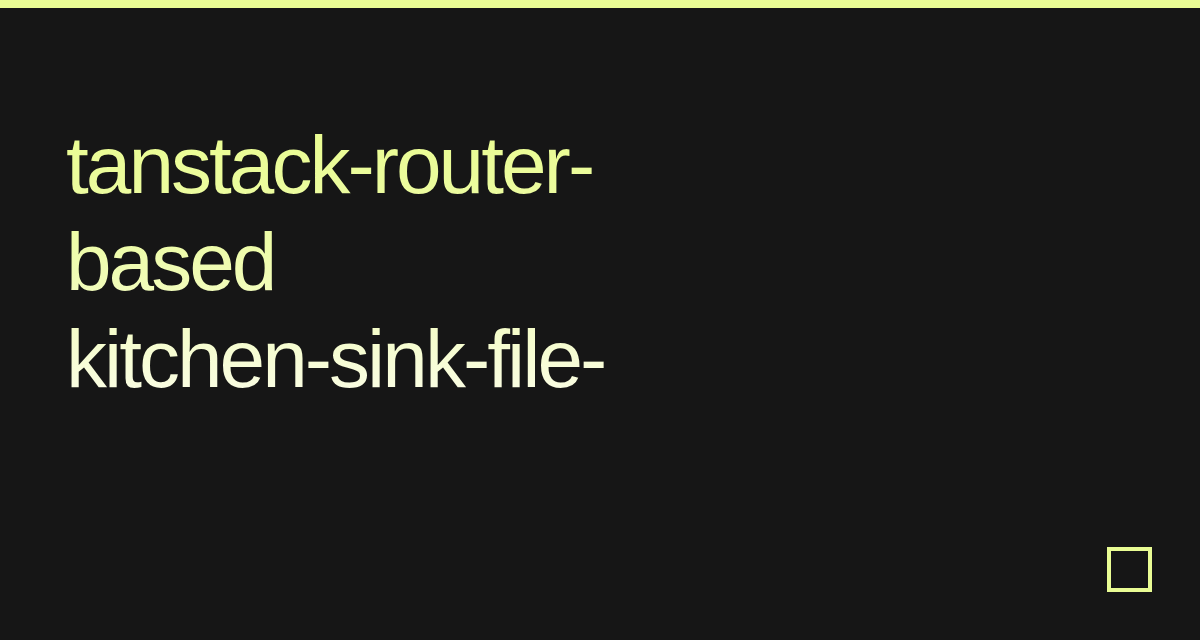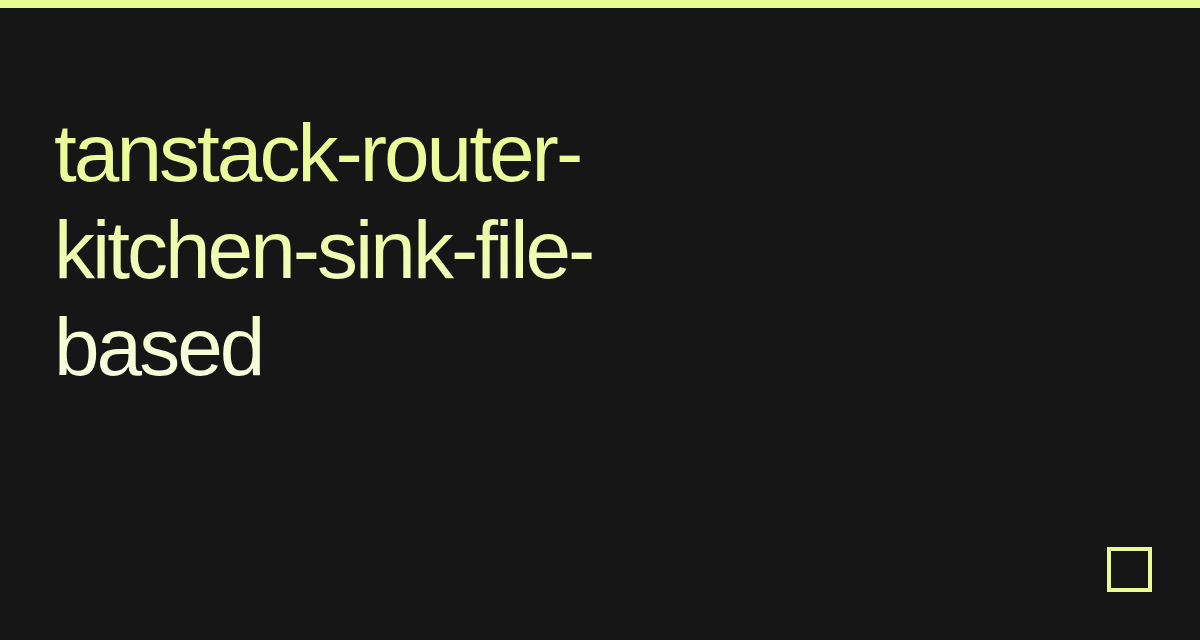--- a/index.html
+++ b/index.html
@@ -7,38 +7,38 @@
       width: 1200px; height: 640px; overflow: hidden;
       background: #161616; position: relative;
       font-family: "Liberation Sans", sans-serif;
     }
     .top-bar {
       position: absolute; left: 0; top: 0; width: 1200px; height: 8px;
       background: #e9fc94;
     }
     .title {
       position: absolute; left: 50px; top: 100px; width: 800px;
-      margin: 4px;
+      margin: 16px;
       font-size: 82px; line-height: 97px; font-weight: 400;
       letter-spacing: -3px;
       background: linear-gradient(180deg, #e9fc8f 0%, #eefcaa 45%, #fbfde8 100%);
       -webkit-background-clip: text; background-clip: text;
       color: transparent;
     }
     .title span { display: block; white-space: nowrap; }
     .logo-square {
       position: absolute; left: 1107px; top: 547px;
       width: 45px; height: 45px; box-sizing: border-box;
       border: 4px solid #e9fc94;
     }
   </style>
 </head>
 <body>
 
 <div class="top-bar"></div>
 
 <h1 class="title">
   <span>tanstack-router-</span>
+  <span>based</span>
   <span>kitchen-sink-file-</span>
-  <span>based</span>
 </h1>
 
 <div class="logo-square"></div>
 
 </body></html>

